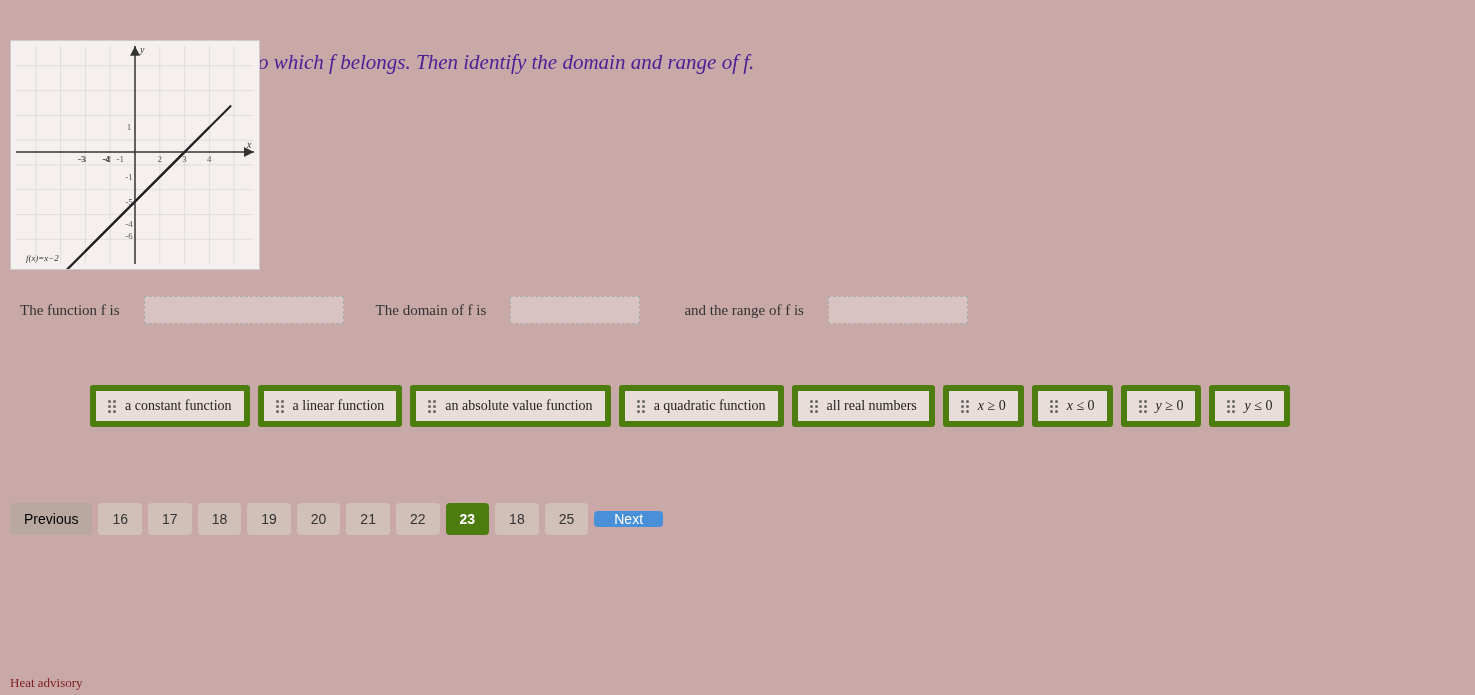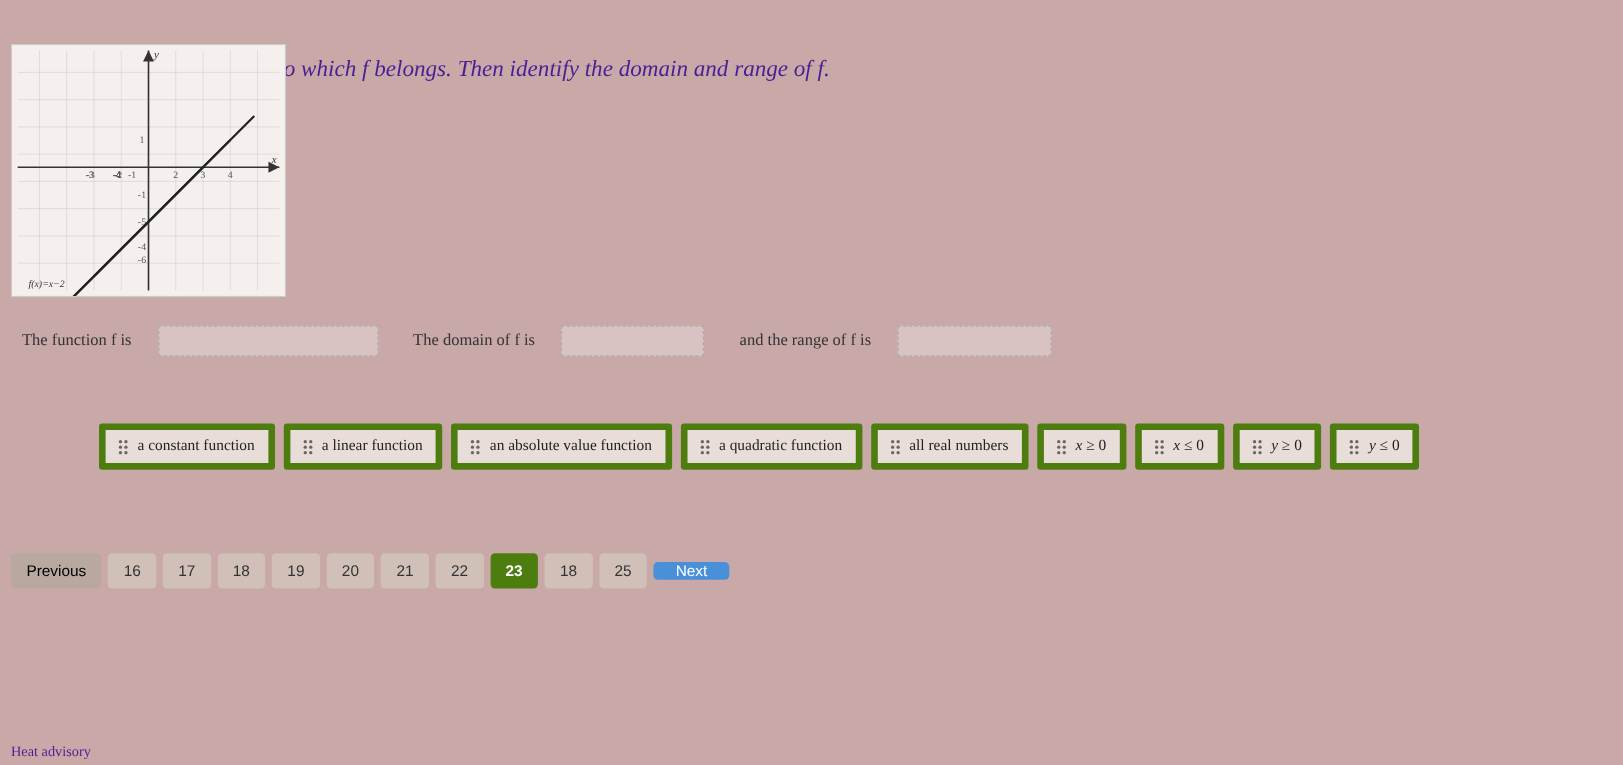--- a/index.html
+++ b/index.html
@@ -157,21 +157,21 @@
       color: white;
       padding: 0 20px;
       border-radius: 4px;
     }
 
     .heat-advisory {
       position: absolute;
       bottom: 4px;
       left: 10px;
       font-size: 13px;
-      color: #4c1d95;
+      color: #7f1d1d;
     }
 
     .filled-answer {
       display: inline-flex;
       align-items: center;
       justify-content: center;
       font-size: 14px;
       color: #333;
     }
   </style>
@@ -248,21 +248,21 @@
 
   <div class="answer-row">
     <span>The function f is</span>
     <div class="answer-box">
       <span class="filled-answer"></span>
     </div>
     <span style="margin-left:8px;">The domain of f is</span>
     <div class="answer-box-sm">
       <span class="filled-answer"></span>
     </div>
-    <span style="margin-left:8px;text-align:right;">and the range of f is</span>
+    <span style="margin-left:20px;text-align:right;">and the range of f is</span>
     <div class="answer-box-range">
       <span class="filled-answer"></span>
     </div>
   </div>
 
   <div class="drag-options-row">
 
     <div class="drag-item">
       <div class="dots">
         <div class="dot"></div>

